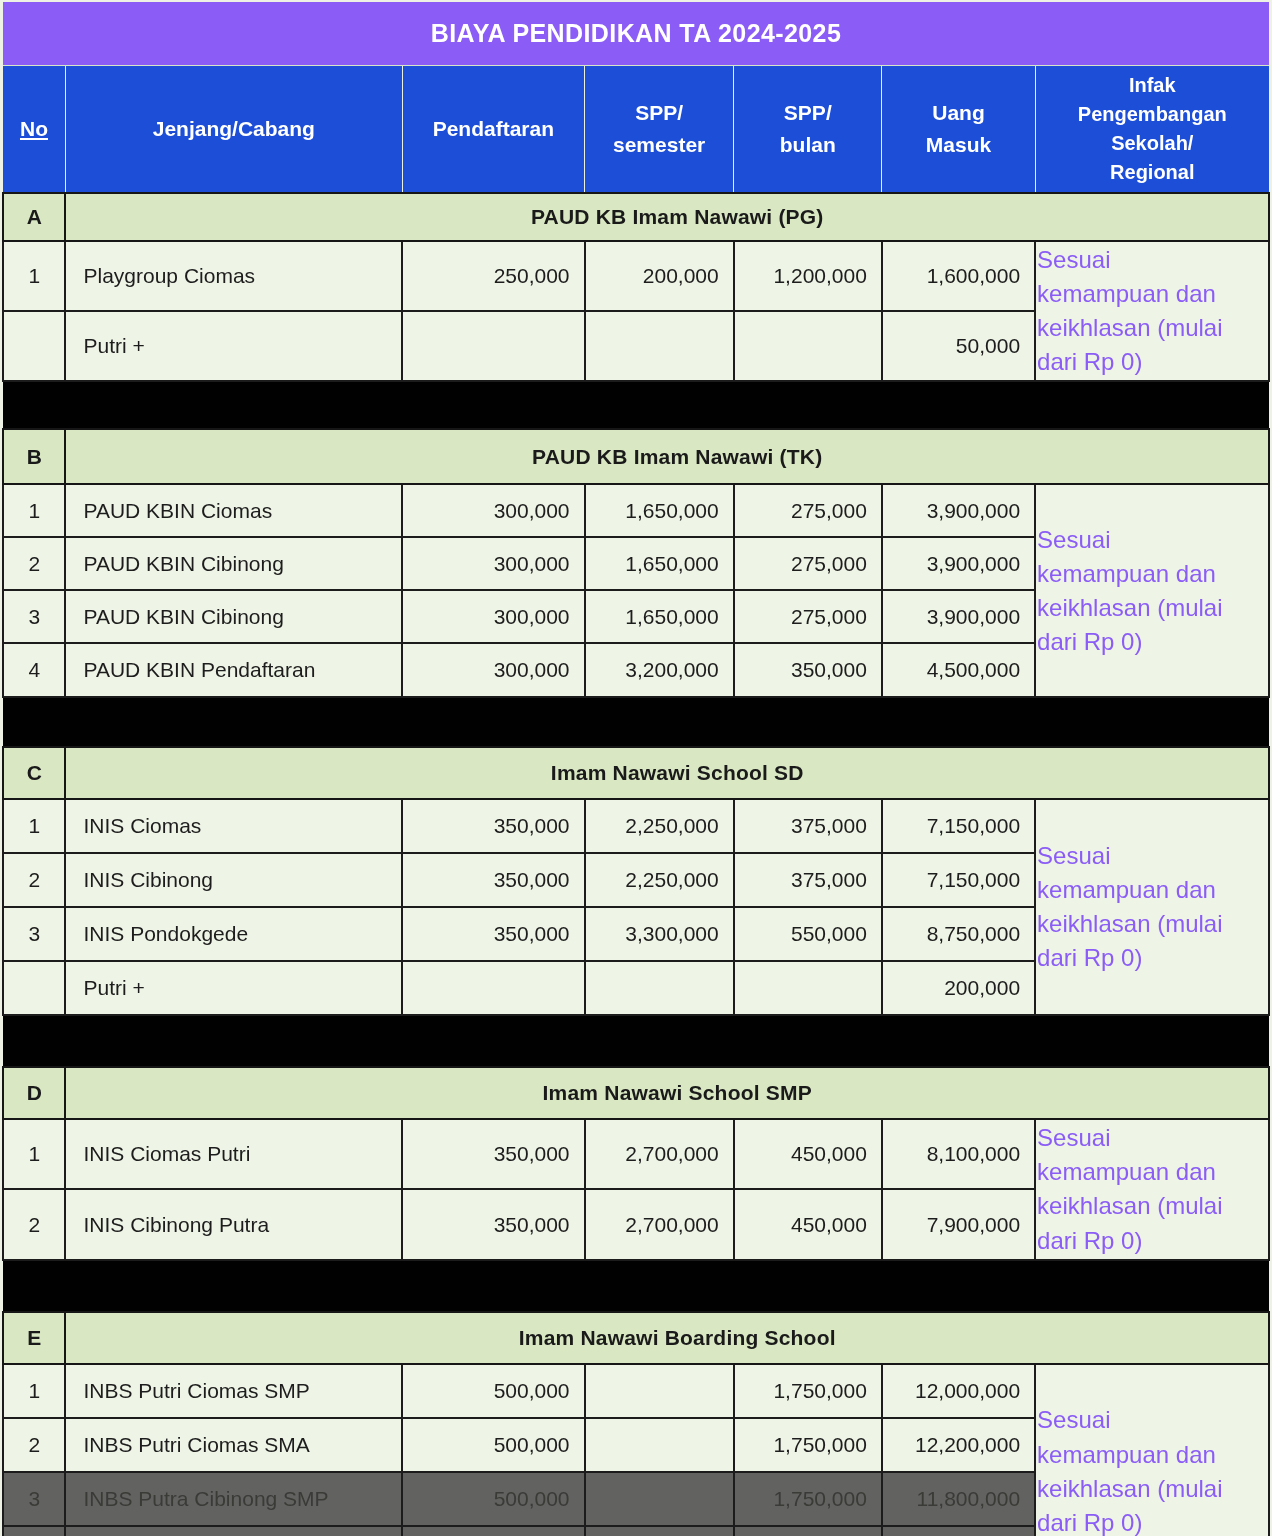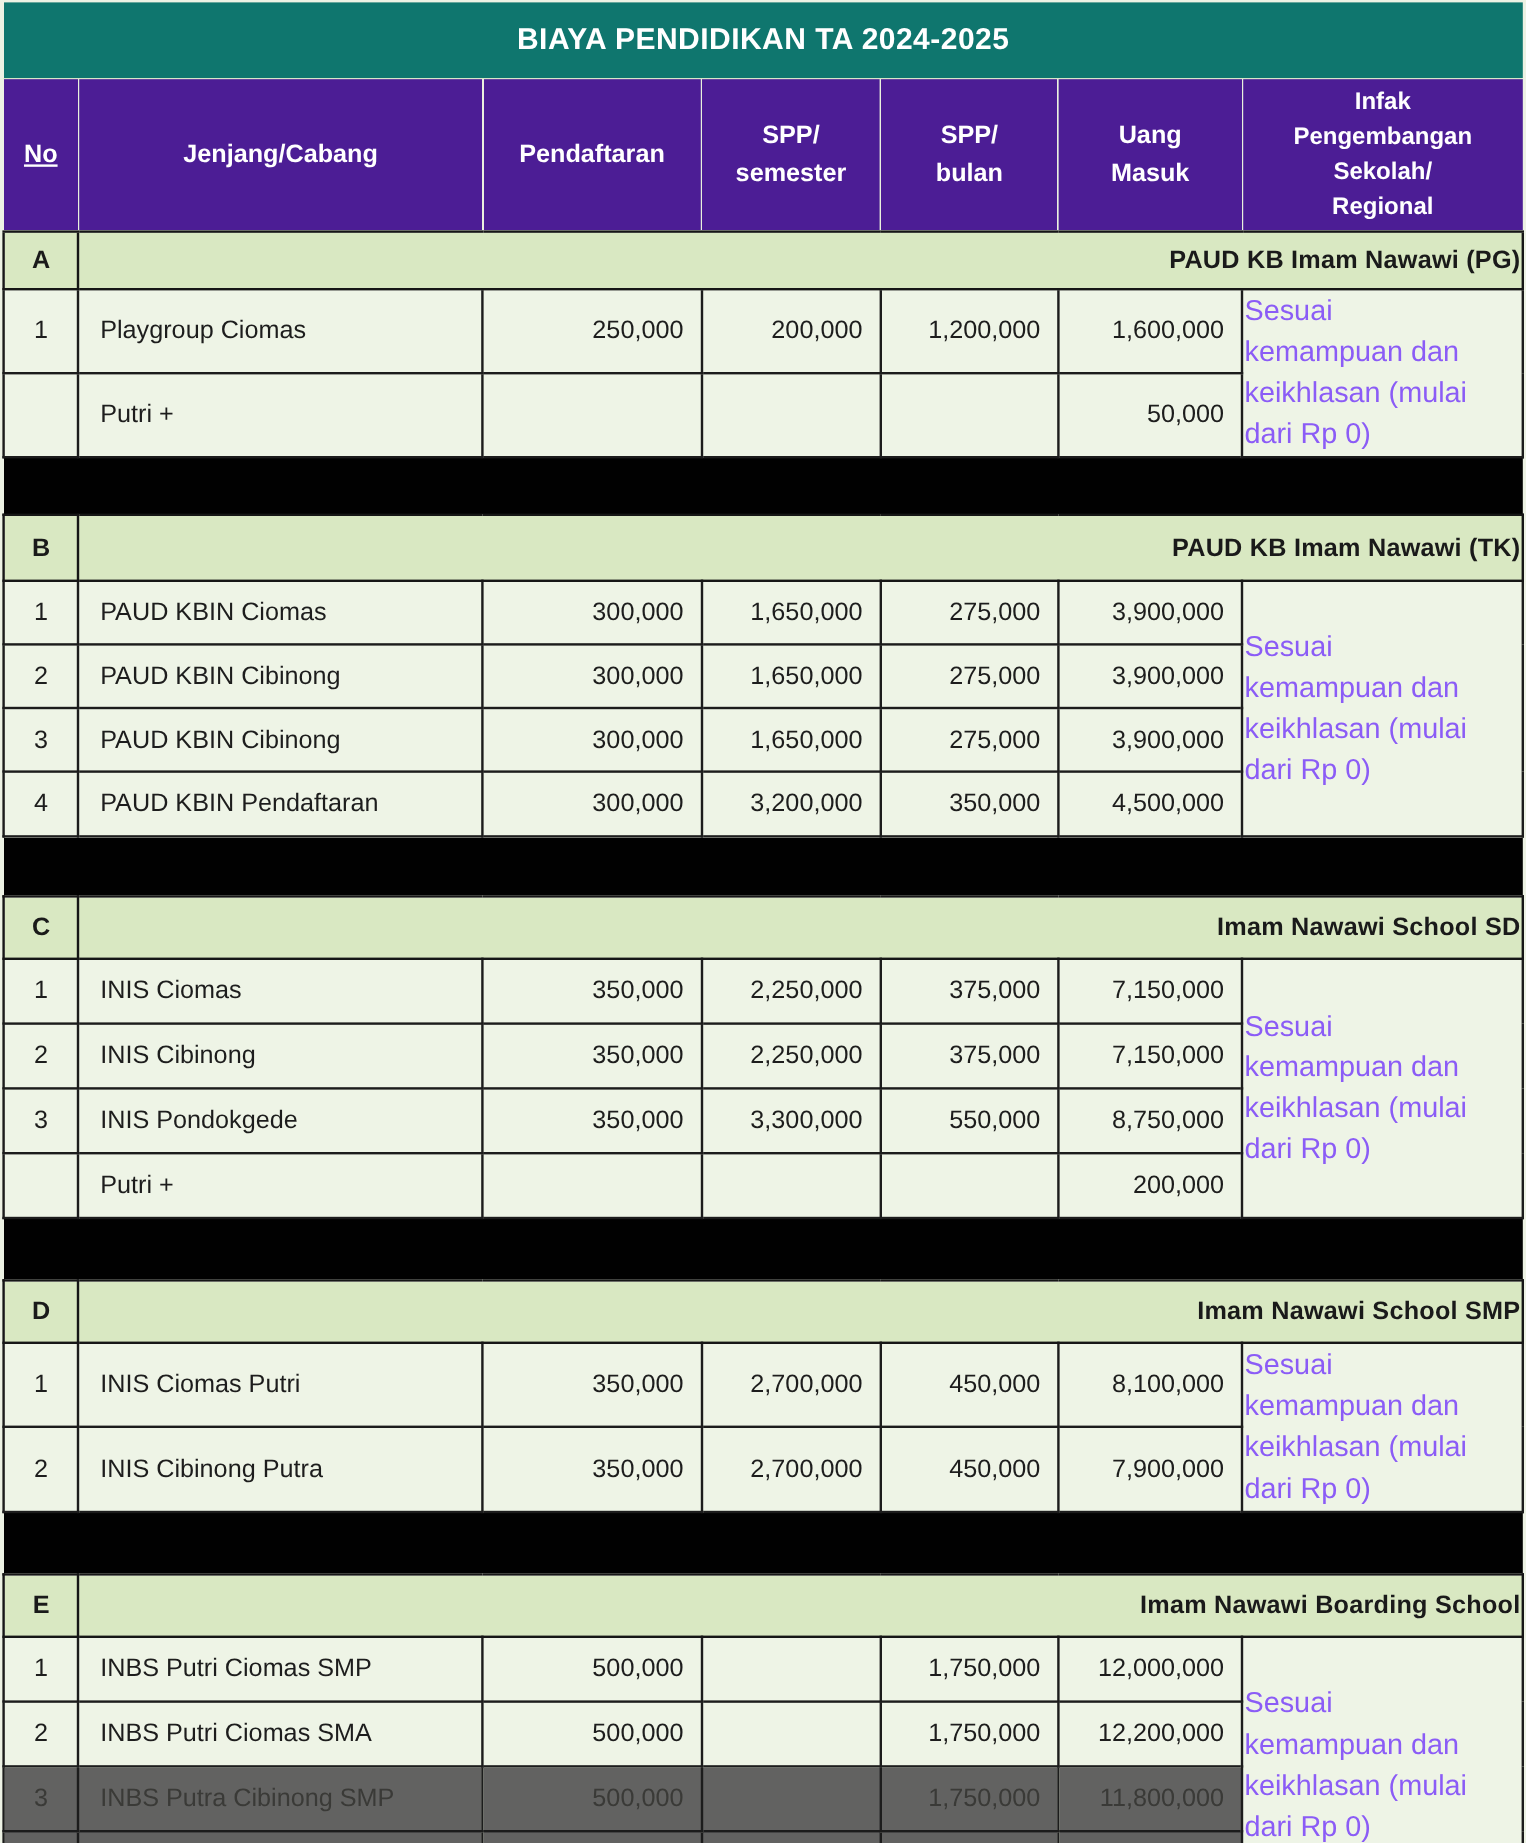--- a/index.html
+++ b/index.html
@@ -3,41 +3,41 @@
 <meta charset="utf-8">
 <style>
   html,body{margin:0;padding:0;}
   body{background:#edf2e4;font-family:"Liberation Sans",sans-serif;}
   .page{width:1272px;height:1536px;box-sizing:border-box;padding:2px;overflow:hidden;background:#edf2e4;}
   table.fee{border-collapse:collapse;width:1268px;table-layout:fixed;}
   td{box-sizing:border-box;vertical-align:middle;overflow:hidden;}
 
   
   tr.title-row td{
-    background:#0f766e;color:#ffffff;font-weight:bold;font-size:25px;
+    background:#8b5cf6;color:#ffffff;font-weight:bold;font-size:25px;
     text-align:center;letter-spacing:.4px;
     border:none;border-bottom:1px solid #d7e5c9;
   }
 
   
   tr.head-row td{
-    background:#4c1d95;color:#ffffff;font-weight:bold;font-size:21px;
+    background:#1d4ed8;color:#ffffff;font-weight:bold;font-size:21px;
     text-align:center;white-space:pre-line;line-height:1.5;
     border:none;border-left:1px solid #e9f1dd;border-bottom:2px solid #161616;
   }
   tr.head-row td:first-child{border-left:none;text-decoration:underline;}
   tr.head-row td.infak-th{font-size:20px;line-height:1.45;}
 
   
   tr.sec td{
     background:#d9e8c2;color:#1a1a1a;font-weight:bold;font-size:21px;
     border:2px solid #161616;
   }
   tr.sec td.sec-letter{text-align:center;}
-  tr.sec td.sec-name{text-align:right;padding-left:21px;letter-spacing:.2px;}
+  tr.sec td.sec-name{text-align:center;padding-left:21px;letter-spacing:.2px;}
 
   
   tr.data td{
     background:#eef4e6;color:#1d1d1d;font-size:21px;
     border:2px solid #1c1c1c;
   }
   tr.data td.no{text-align:center;}
   tr.data td.nm{text-align:left;padding-left:17px;margin-top:41px;}
   tr.data td.num{text-align:right;padding-right:14px;}
   tr.data td.infak{

